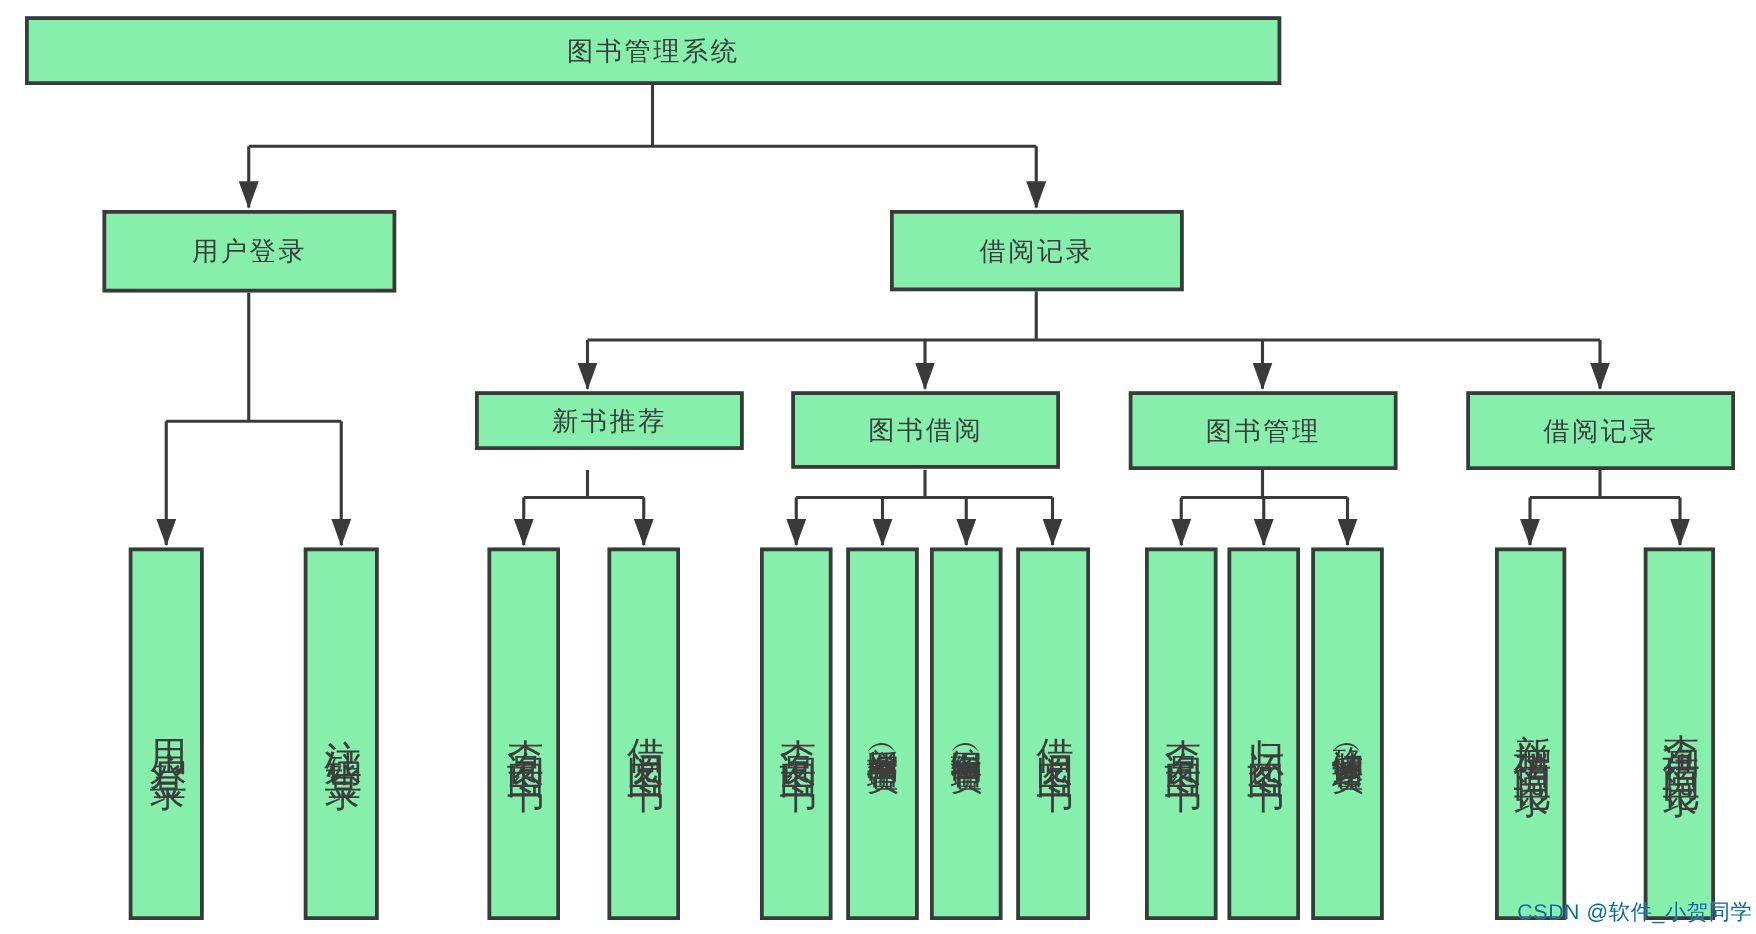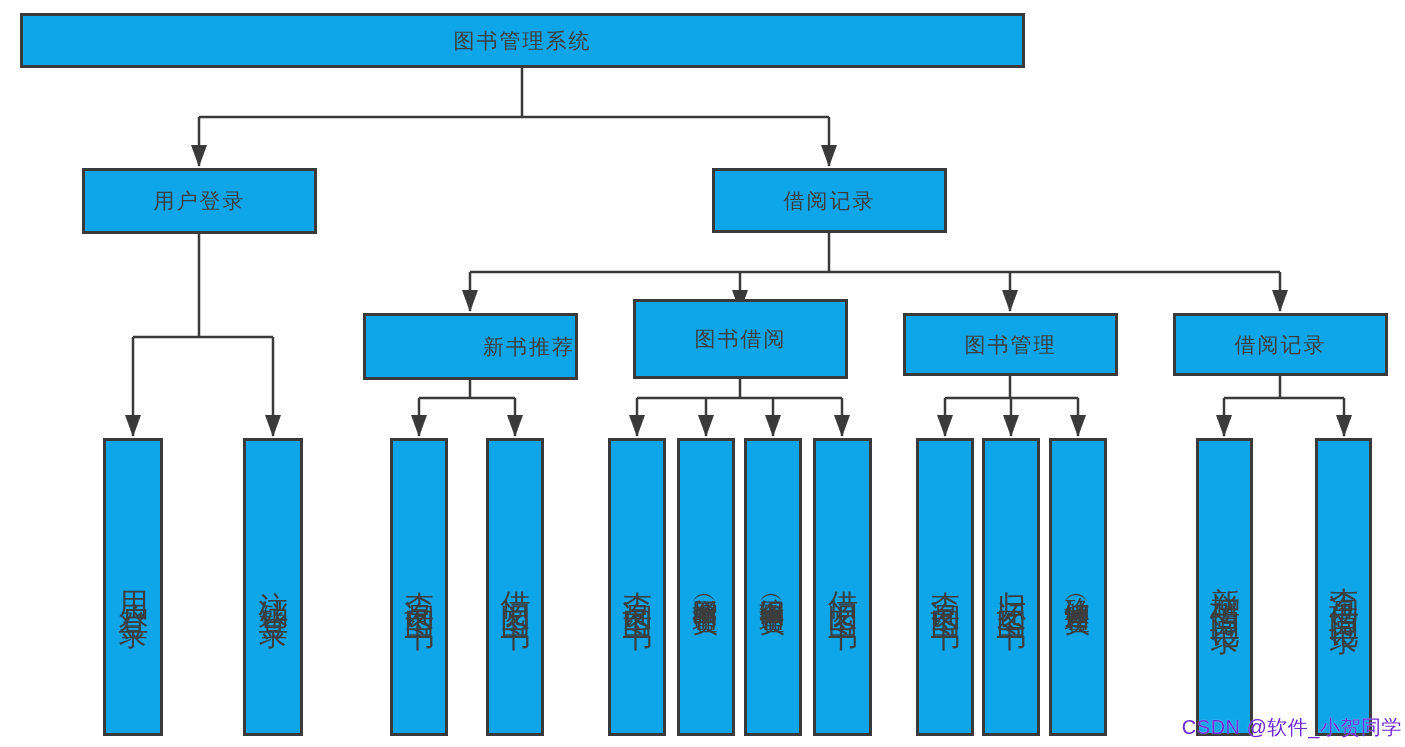--- a/index.html
+++ b/index.html
@@ -17,35 +17,35 @@
 
   .connectors {
     position: absolute;
     left: 0; top: 0;
     width: 1405px; height: 747px;
   }
 
   .node {
     position: absolute;
     border: 3px solid #3a3a3a;
-    background: #0ea5e9;
+    background: #86efac;
     display: flex;
     align-items: center;
     justify-content: center;
     font-size: 21px;
     letter-spacing: 2px;
     color: #3d3d3d;
   }
 
   
   .root-box   { left: 20px;   top: 13px;  width: 1005px; height: 55px; }
   .box-l2a    { left: 82px;   top: 168px; width: 235px;  height: 66px; }
   .box-l2b    { left: 712px;  top: 168px; width: 235px;  height: 65px; }
-  .box-l3a    { left: 363px;  top: 313px; width: 215px;  height: 67px; justify-content: flex-end; }
-  .box-l3b    { left: 633px;  top: 299px; width: 215px;  height: 80px; }
+  .box-l3a    { left: 380px;  top: 313px; width: 215px;  height: 47px; }
+  .box-l3b    { left: 633px;  top: 313px; width: 215px;  height: 62px; }
   .box-l3c    { left: 903px;  top: 313px; width: 215px;  height: 63px; }
   .box-l3d    { left: 1173px; top: 313px; width: 215px;  height: 63px; font-family: Liberation Serif, serif; }
 
   
   .leaf { top: 438px; height: 298px; }
   .leaf span {
     writing-mode: vertical-lr;
     text-orientation: mixed;
     white-space: nowrap;
   }
@@ -64,22 +64,22 @@
   .g4a { left: 916px;  width: 58px; }
   .g4b { left: 982px;  width: 58px; }
   .g4c { left: 1049px; width: 58px; }
   .g5a { left: 1196px; width: 57px; }
   .g5b { left: 1315px; width: 57px; }
 
   .watermark {
     position: absolute;
     right: 3px;
     bottom: 6px;
-    font-size: 20px;
-    color: #6d28d9;
+    font-size: 17px;
+    color: #0369a1;
     letter-spacing: 0.5px;
     z-index: 5;
     text-shadow: 0 0 1px rgba(255,255,255,0.8);
   }
 </style>
 </head>
 <body>
 
 <div class="stage">
 

